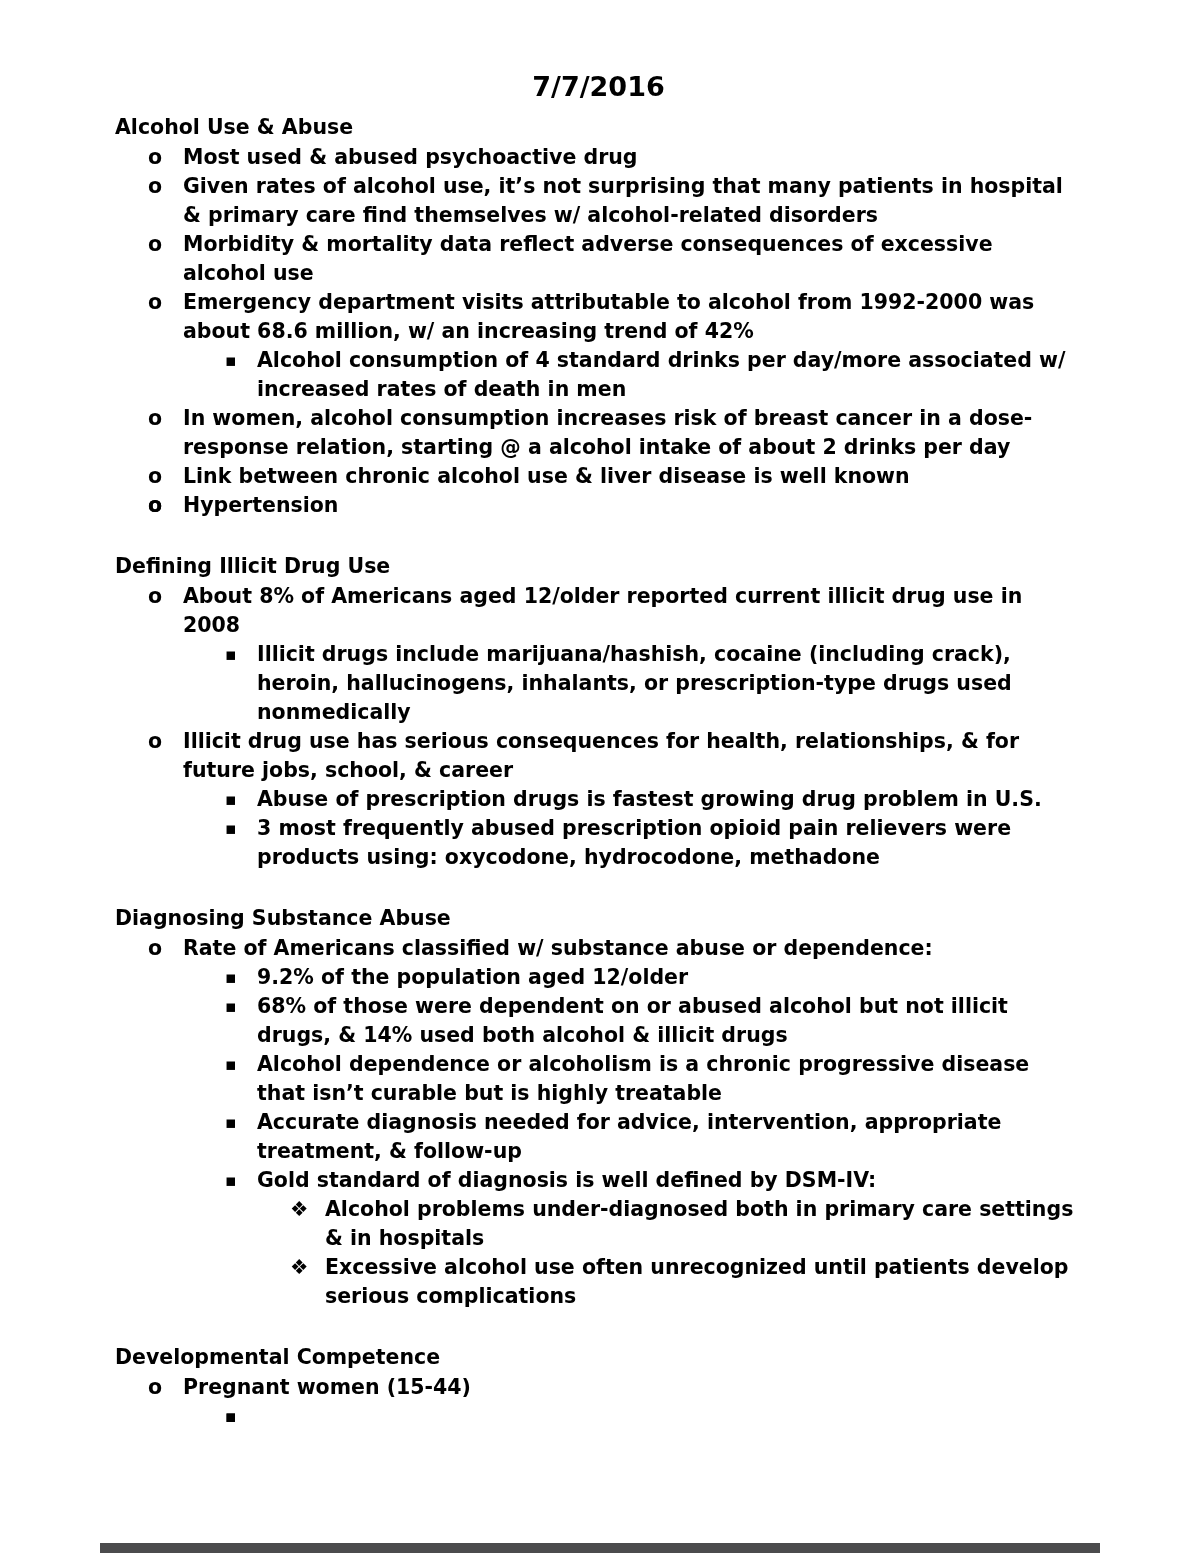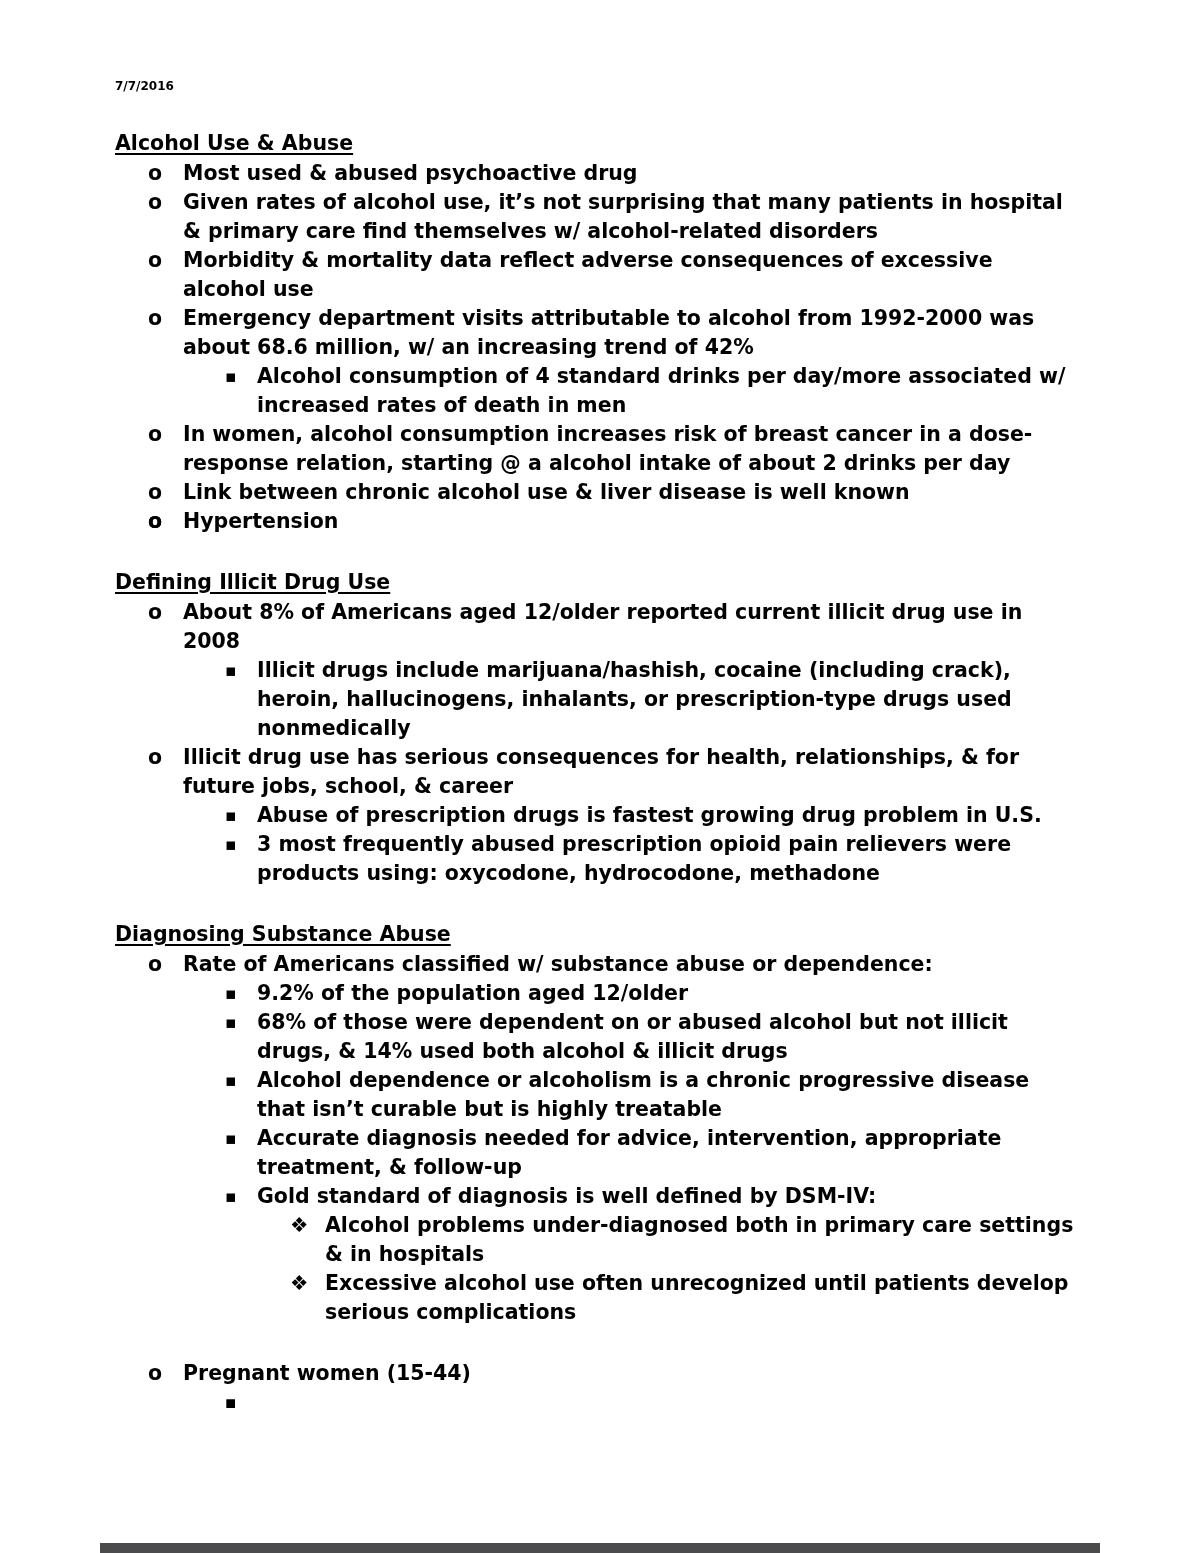--- a/index.html
+++ b/index.html
@@ -15,36 +15,36 @@
     font-family: "DejaVu Sans", "Liberation Sans", sans-serif;
     font-weight: bold;
     color: #000000;
   }
   .page {
     box-sizing: border-box;
     width: 1200px;
     padding: 72px 118px 0 115px;
   }
   .date {
-    font-size: 12px;
+    font-size: 27px;
     line-height: 29px;
-    margin-bottom: 28px;
+    margin-bottom: 12px;
+    text-align: center;
   }
   .section {
     margin-top: 32px;
   }
   .section:first-child {
     margin-top: 12px;
   }
   .section-title {
     font-size: 20.5px;
     line-height: 29px;
     font-weight: bold;
     margin: 0 0 1px 0;
-    text-decoration: underline;
     text-underline-offset: 3px;
   }
   .item {
     position: relative;
     font-size: 20.5px;
     line-height: 29px;
   }
   .item .marker {
     position: absolute;
     top: 0;
@@ -95,20 +95,21 @@
         <div class="item l1"><span class="marker">o</span><span>Rate of Americans classified w/ substance abuse or dependence:</span></div>
         <div class="item l2"><span class="marker">▪</span><span>9.2% of the population aged 12/older</span></div>
         <div class="item l2"><span class="marker">▪</span><span>68% of those were dependent on or abused alcohol but not illicit drugs, &amp; 14% used both alcohol &amp; illicit drugs</span></div>
         <div class="item l2"><span class="marker">▪</span><span>Alcohol dependence or alcoholism is a chronic progressive disease that isn’t curable but is highly treatable</span></div>
         <div class="item l2"><span class="marker">▪</span><span>Accurate diagnosis needed for advice, intervention, appropriate treatment, &amp; follow-up</span></div>
         <div class="item l2"><span class="marker">▪</span><span>Gold standard of diagnosis is well defined by DSM-IV:</span></div>
         <div class="item l3"><span class="marker">❖</span><span>Alcohol problems under-diagnosed both in primary care settings &amp; in hospitals</span></div>
         <div class="item l3"><span class="marker">❖</span><span>Excessive alcohol use often unrecognized until patients develop serious complications</span></div>
       </section>
       <section class="section">
+        <h2 class="section-title">Developmental Competence</h2>
         <div class="item l1"><span class="marker">o</span><span>Pregnant women (15-44)</span></div>
         <div class="item l2"><span class="marker">▪</span></div>
         <div class="item l2"><span class="marker">▪</span></div>
       </section>
     </div>
 </div>
 
 <div class="bottom-strip"></div>
 
 </body></html>

